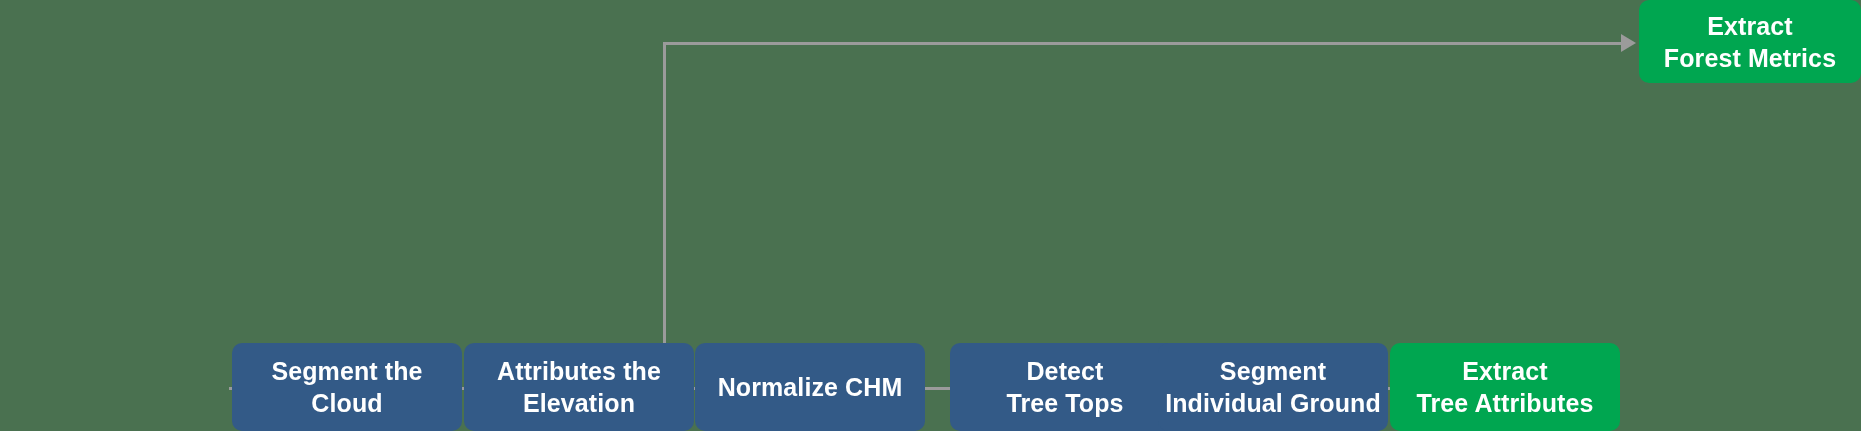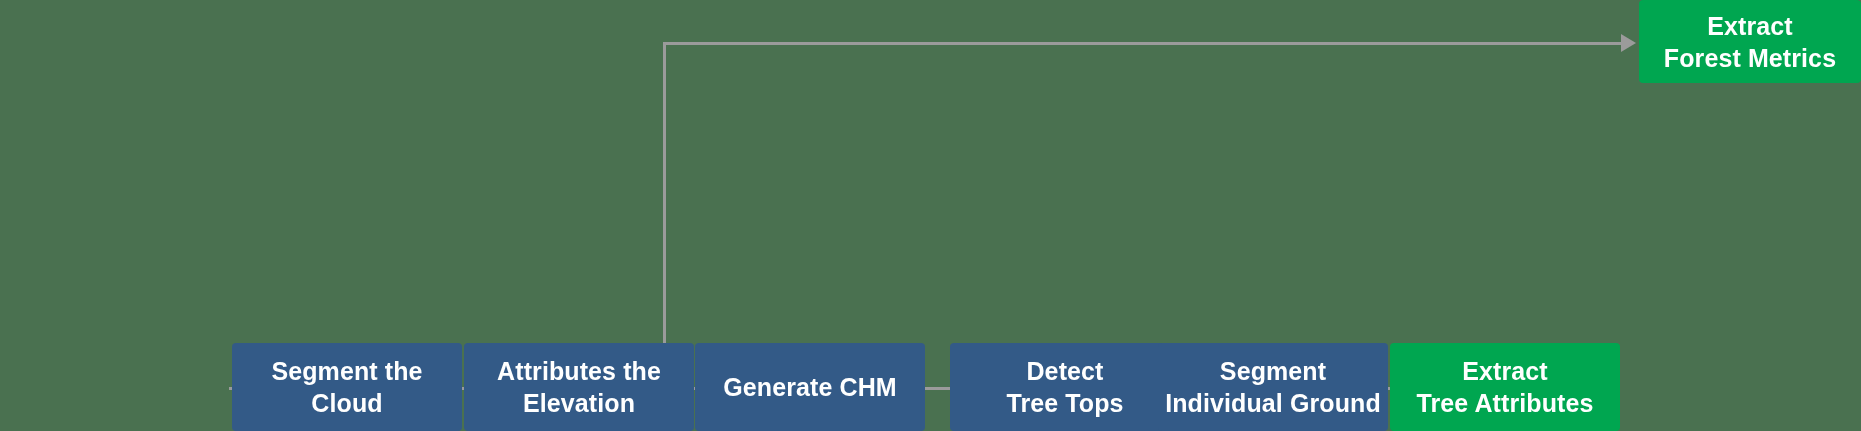--- a/index.html
+++ b/index.html
@@ -19,21 +19,21 @@
     position: absolute;
     left: 0; top: 0;
     width: 1861px;
     height: 431px;
     background: #4a7150;
   }
 
   
   .node {
     position: absolute;
-    border-radius: 4px;
+    border-radius: 10px;
     display: flex;
     align-items: center;
     justify-content: center;
     text-align: center;
     color: #ffffff;
     font-size: 25px;
     font-weight: bold;
     line-height: 1.28;
     letter-spacing: 0.1px;
     box-sizing: border-box;
@@ -100,21 +100,21 @@
   <div class="node green" style="left:1639px; top:0px; width:222px; height:83px;">Extract
 Forest Metrics</div>
 
 
   <div class="node blue" style="left:232px; top:343px; width:230px; height:88px;">Segment the
 Cloud</div>
 
   <div class="node blue" style="left:464px; top:343px; width:230px; height:88px;">Attributes the
 Elevation</div>
 
-  <div class="node blue" style="left:695px; top:343px; width:230px; height:88px;">Generate CHM</div>
+  <div class="node blue" style="left:695px; top:343px; width:230px; height:88px;">Normalize CHM</div>
 
   <div class="node blue" style="left:950px; top:343px; width:230px; height:88px;">Detect
 Tree Tops</div>
 
   <div class="node blue" style="left:1158px; top:343px; width:230px; height:88px;">Segment
 Individual Ground</div>
 
   <div class="node green" style="left:1390px; top:343px; width:230px; height:88px;">Extract
 Tree Attributes</div>
 

